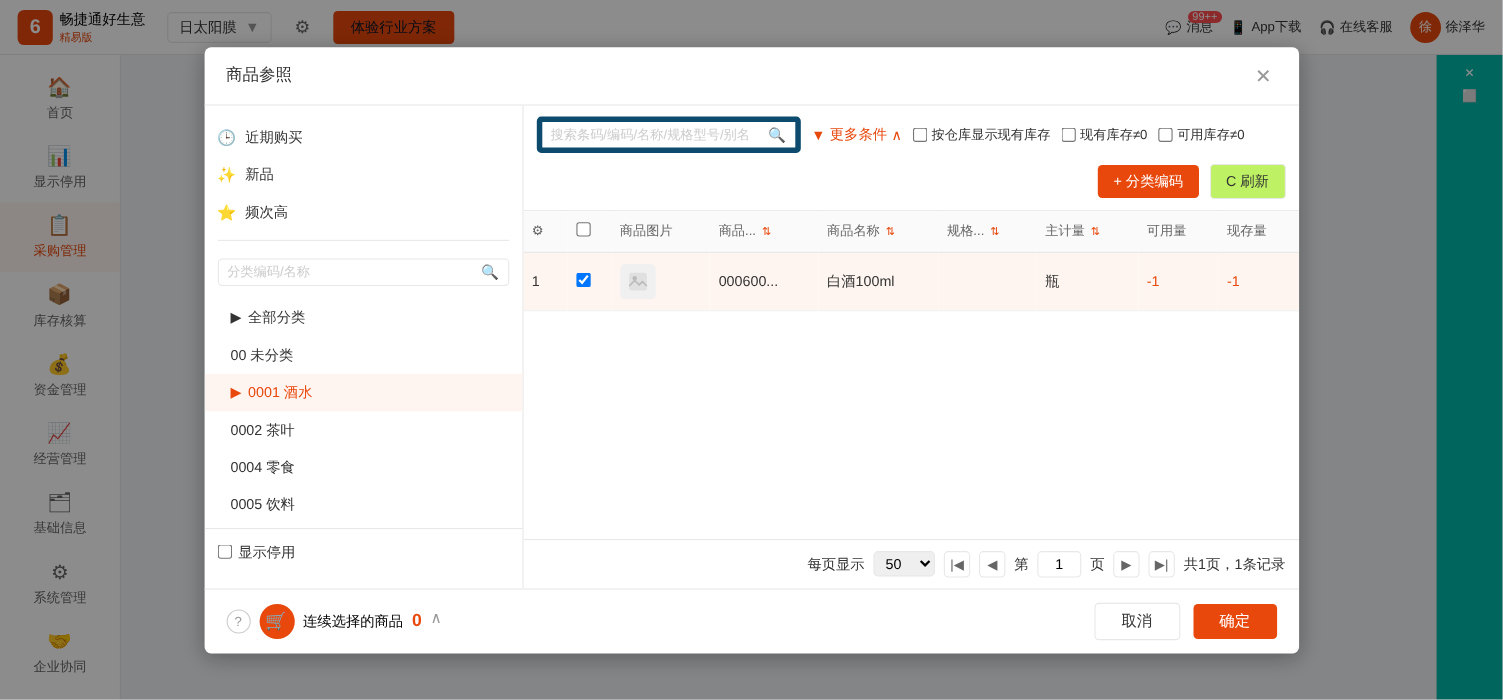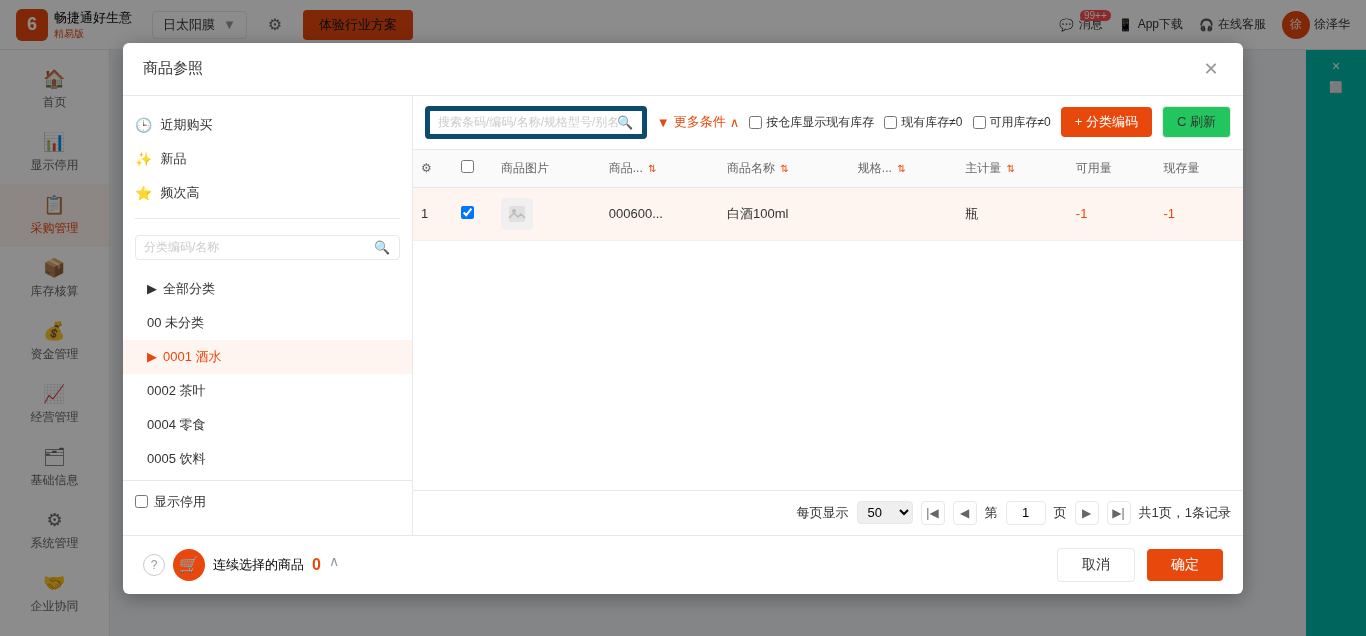--- a/index.html
+++ b/index.html
@@ -90,21 +90,21 @@
 
     
     .modal-overlay {
       position: fixed; top: 0; left: 0; right: 0; bottom: 0;
       background: rgba(0,0,0,0.45);
       display: flex; align-items: center; justify-content: center;
       z-index: 1000;
     }
     .modal {
       background: #fff; border-radius: 6px;
-      width: 1120px; max-height: 580px;
+      width: 995px; max-height: 580px;
       display: flex; flex-direction: column;
       box-shadow: 0 4px 20px rgba(0,0,0,0.3);
     }
     .modal-header {
       display: flex; align-items: center; justify-content: space-between;
       padding: 14px 20px;
       border-bottom: 1px solid #e8e8e8;
     }
     .modal-title { font-size: 15px; font-weight: 500; color: #333; }
     .modal-close {
@@ -180,21 +180,21 @@
     }
     .checkbox-label input { cursor: pointer; }
 
     .btn-add {
       background: #e8480c; color: #fff; border: none;
       border-radius: 4px; padding: 6px 14px; cursor: pointer;
       font-size: 13px; display: flex; align-items: center; gap: 4px;
       margin-left: auto;
     }
     .btn-refresh {
-      border: 1px solid #e8e8e8; background: #22c55e; color: #333;
+      border: 1px solid #e8e8e8; background: #bef264; color: #333;
       border-radius: 4px; padding: 6px 14px; cursor: pointer;
       font-size: 13px; display: flex; align-items: center; gap: 4px;
     }
 
     
     .table-wrap { flex: 1; overflow: auto; }
     table { width: 100%; border-collapse: collapse; font-size: 13px; }
     thead tr { background: #fafafa; }
     th {
       padding: 10px 8px; text-align: left;

